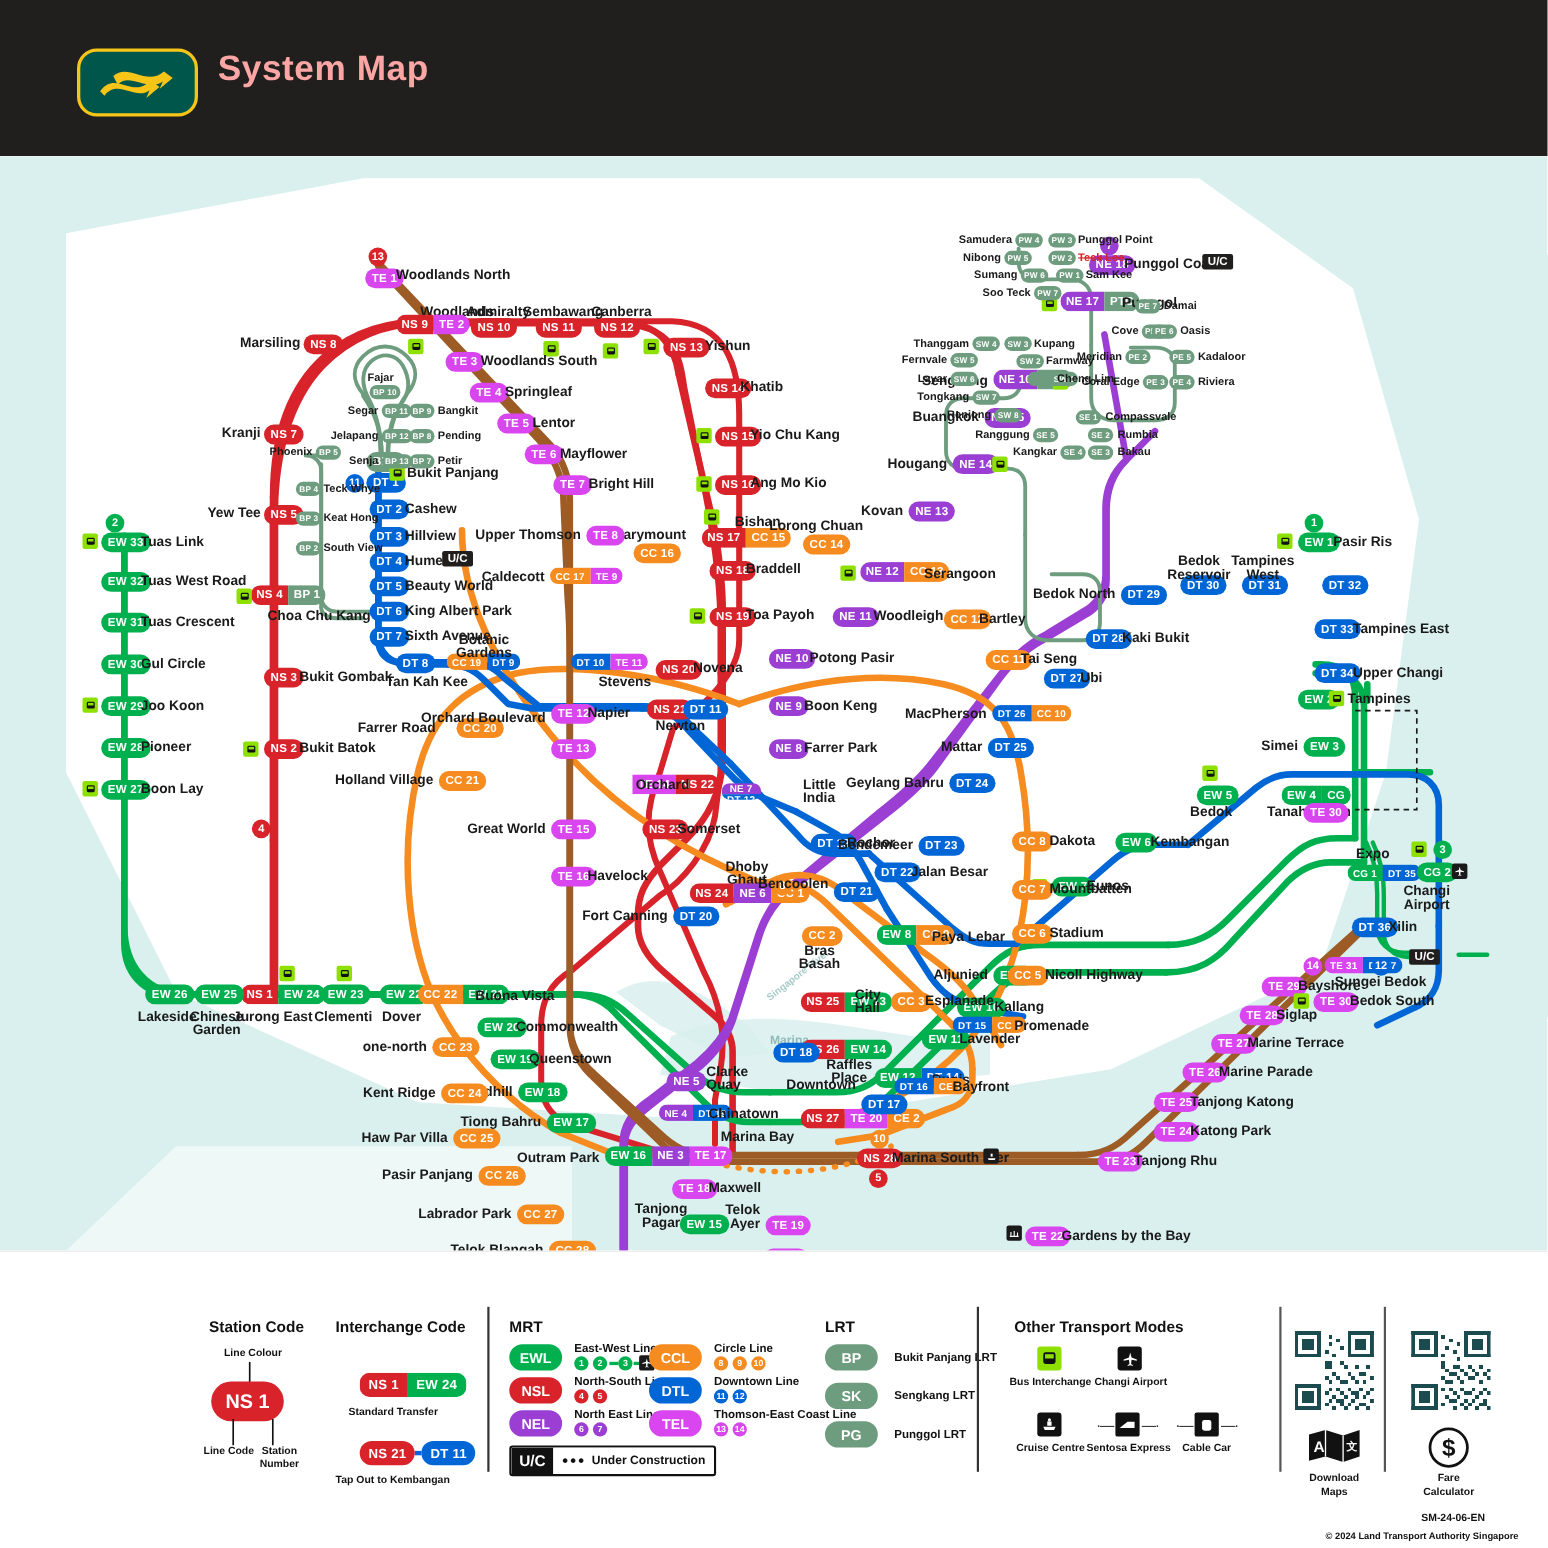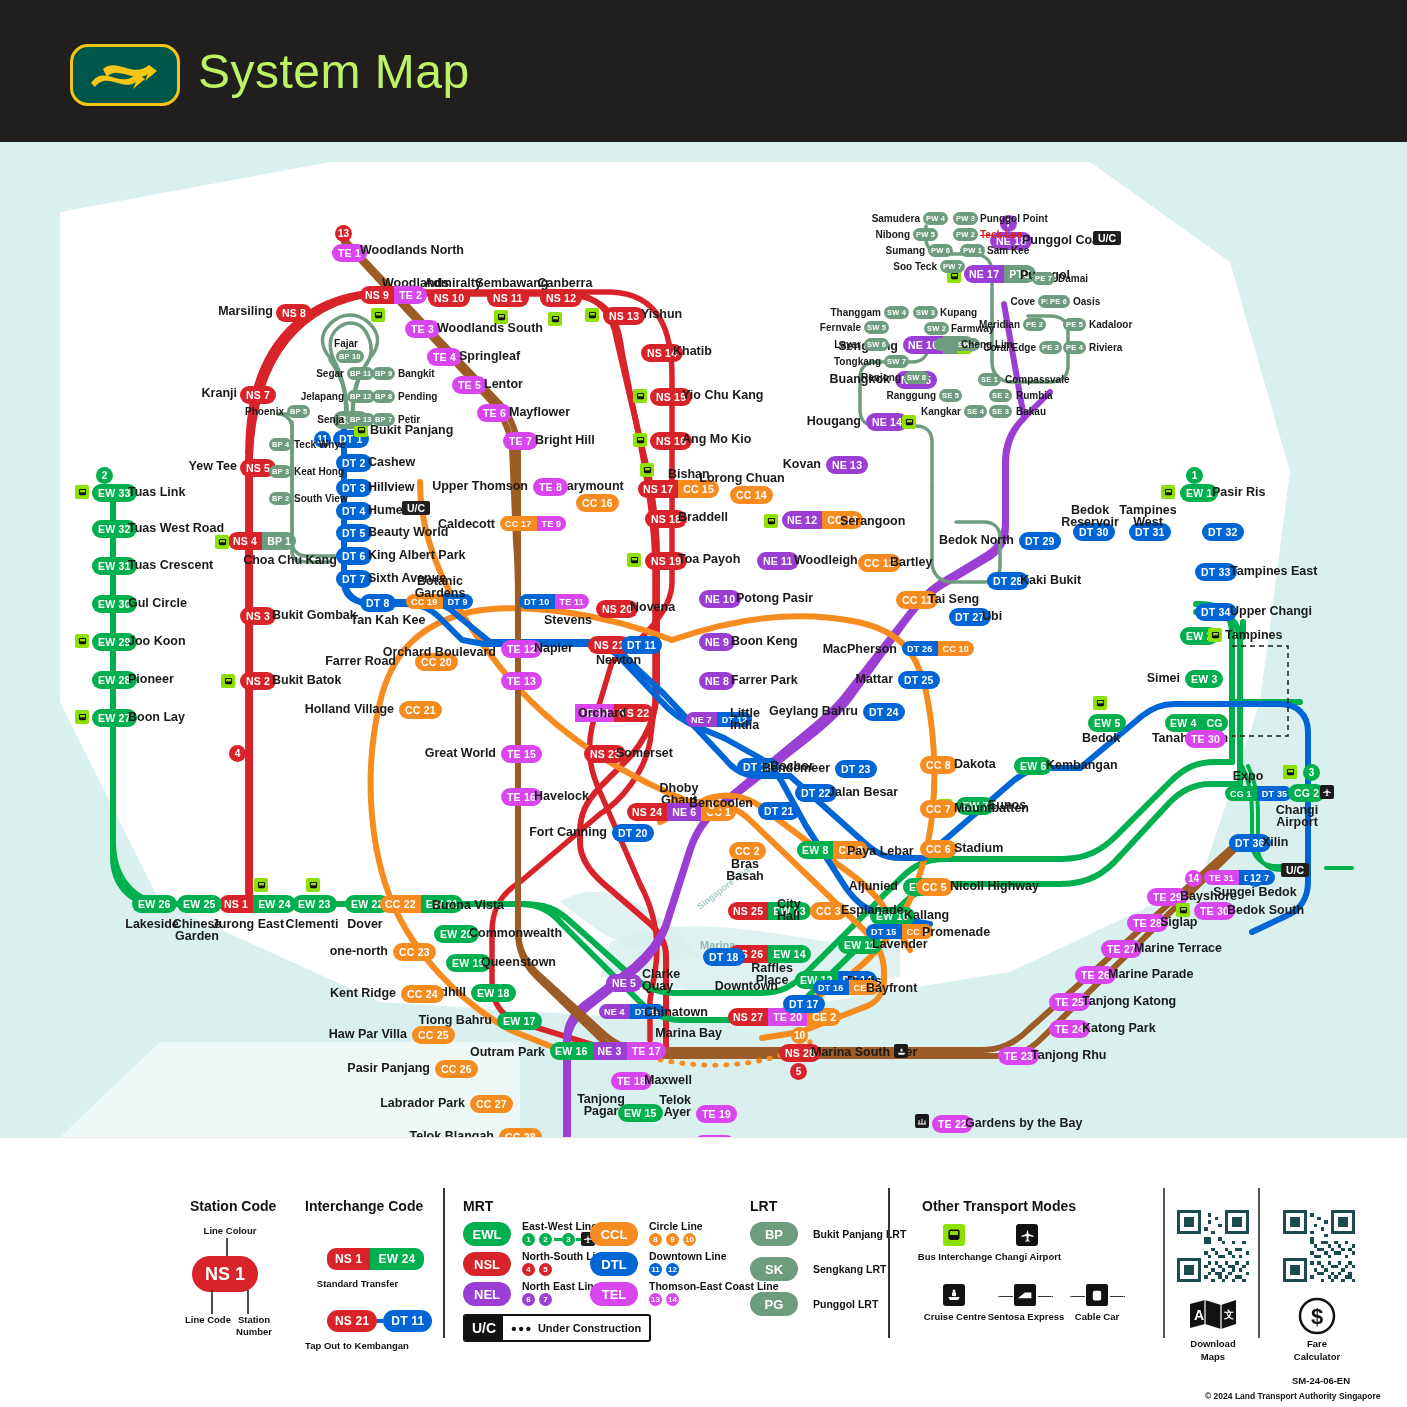--- a/index.html
+++ b/index.html
@@ -3,21 +3,21 @@
 <meta charset="utf-8">
 <style>
   html,body{margin:0;padding:0;background:#fff;}
   body{font-family:"Liberation Sans",sans-serif;width:1407px;height:1407px;overflow:hidden;position:relative;}
   #root{position:relative;width:1407px;height:1407px;background:#ffffff;}
 
   
   #header{position:absolute;left:0;top:0;width:1407px;height:142px;background:#201f1d;}
   #logo{position:absolute;left:70px;top:44px;width:110px;height:62px;border-radius:18px;background:#00564b;border:3px solid #f6c518;box-sizing:border-box;}
   #logo svg{position:absolute;left:10px;top:10px;}
-  #title{position:absolute;left:198px;top:44px;color:#bef264;font-size:48px;font-weight:400;letter-spacing:.5px;}
+  #title{position:absolute;left:198px;top:44px;color:#fca5a5;font-size:32px;font-weight:700;letter-spacing:.5px;}
 
   
   #map{position:absolute;left:0;top:142px;width:1407px;height:995px;background:#ffffff;overflow:hidden;}
   #seawrap{position:absolute;left:0;top:0;width:1407px;height:995px;}
 
   
   .lbl{position:absolute;font-size:11.5px;font-weight:bold;color:#1a1a1a;white-space:nowrap;line-height:12px;}
   .lbl.sm{font-size:10px;}
   .lbl.r{transform:translateX(-100%);}
   .lbl.c{transform:translateX(-50%);}
@@ -609,21 +609,21 @@
 
     <div class="grp sm2" style="left:599px;top:862px;">
       <div class="code NE">NE 4</div>
       <div class="code DT">DT 19</div>
     </div>
     <div class="lbl big" style="left:644px;top:864px;">Chinatown</div>
     <div class="code NE lg" style="left:606px;top:832px;">NE 5</div>
     <div class="lbl big" style="left:642px;top:826px;">Clarke</div>
     <div class="lbl big" style="left:642px;top:838px;">Quay</div>
 
-    <div class="grp sm2" style="left:686px;top:570px;">
+    <div class="grp sm2" style="left:656px;top:570px;flex-direction:column;">
       <div class="code NE">NE 7</div>
       <div class="code DT">DT 12</div>
     </div>
     <div class="lbl big" style="left:730px;top:565px;">Little</div>
     <div class="lbl big" style="left:730px;top:577px;">India</div>
 
     <div class="code NE lg" style="left:699px;top:530px;">NE 8</div>
     <div class="lbl big" style="left:731px;top:532px;">Farrer Park</div>
     <div class="code NE lg" style="left:699px;top:491px;">NE 9</div>
     <div class="lbl big" style="left:731px;top:493px;">Boon Keng</div>

